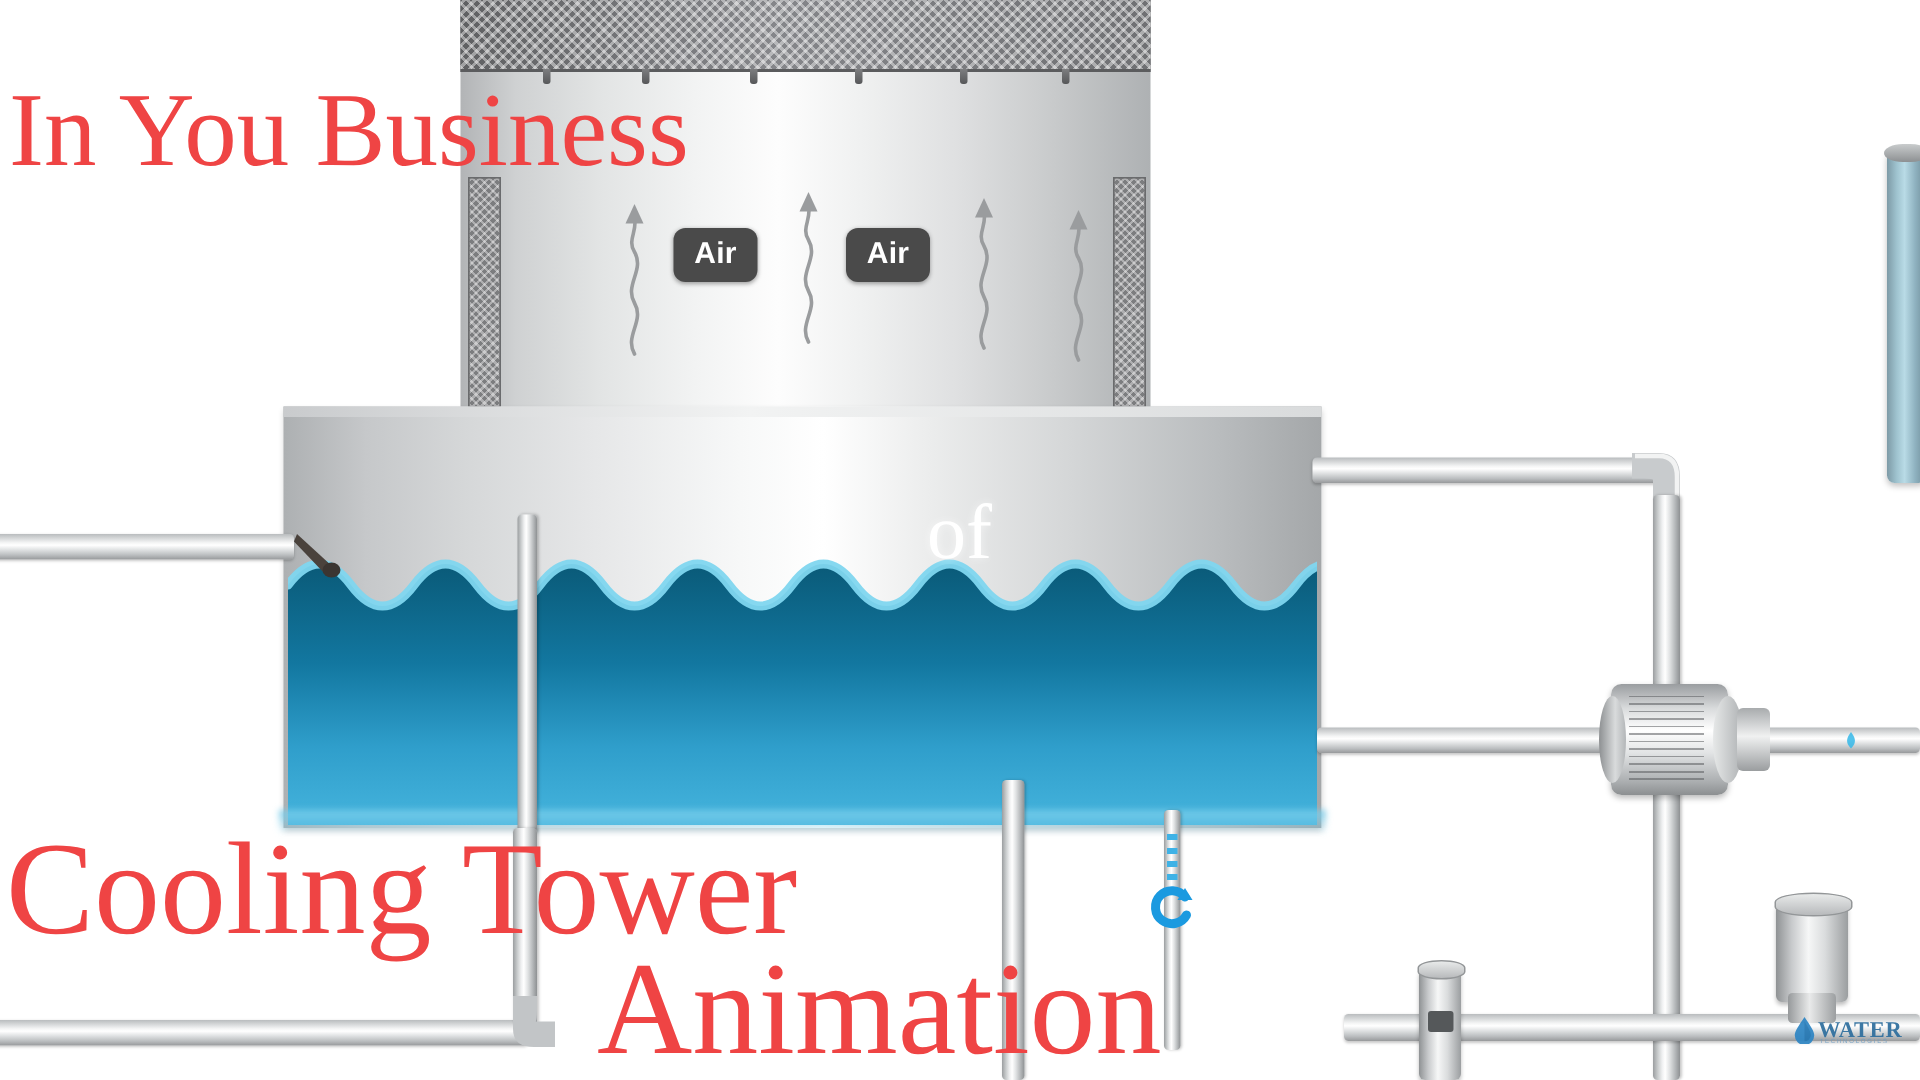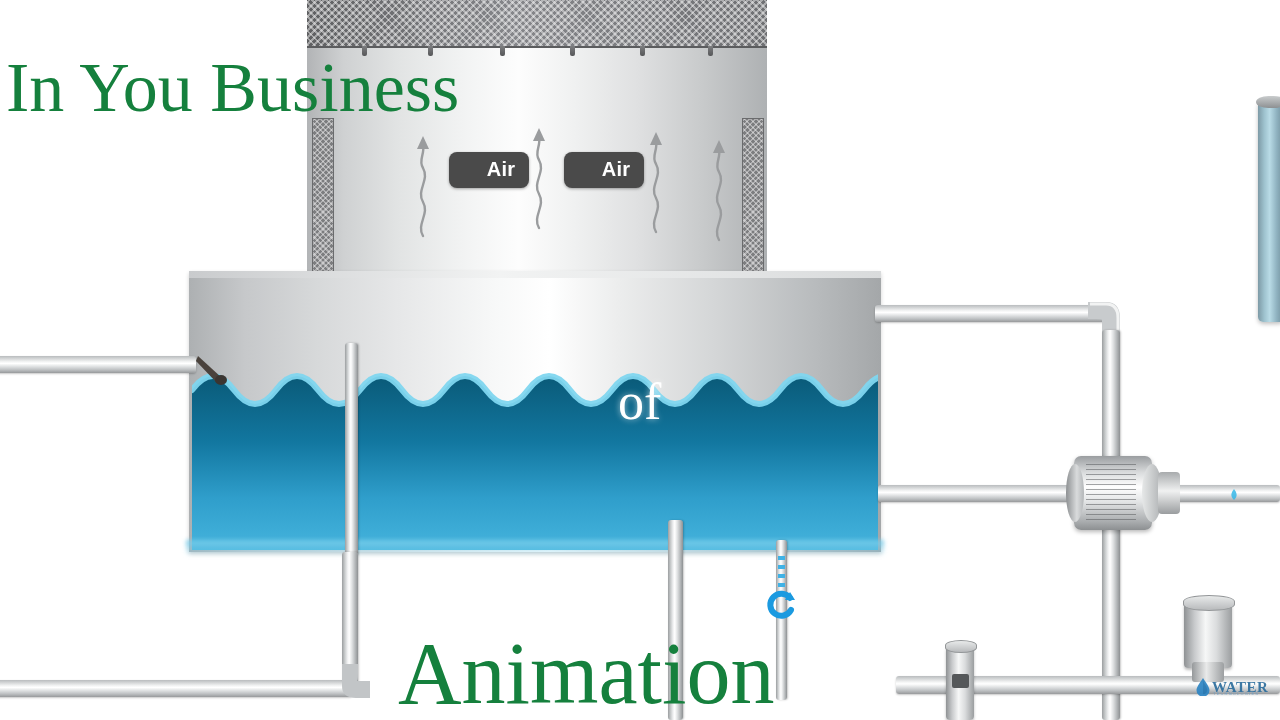--- a/index.html
+++ b/index.html
@@ -33,41 +33,41 @@
     border:1px solid #6a6b6d;}
 
   
   .airflow{position:absolute;width:22px;height:110px;}
   .airflow svg{display:block;}
 
   
   .air-badge{position:absolute;background:#4a4a4a;border-radius:8px;color:#fff;
     font-weight:bold;font-size:20px;line-height:34px;text-align:center;
     width:56px;height:36px;box-shadow:0 1px 3px rgba(0,0,0,.35);
-    font-family:"Liberation Sans",sans-serif;letter-spacing:.2px;padding-left:24px;}
+    font-family:"Liberation Sans",sans-serif;letter-spacing:.2px;}
 
   
   #basin-shell{position:absolute;left:189px;top:271px;width:692px;height:281px;
     background:linear-gradient(to right,#adb0b2 0%,#c6c8ca 8%,#d6d8d9 18%,#e6e7e8 30%,#f7f8f8 44%,#ffffff 52%,#eceded 62%,#d4d6d7 76%,#b9bcbe 90%,#a4a7a9 100%);
     box-shadow:0 2px 4px rgba(0,0,0,.18);}
   #basin-rim{position:absolute;left:189px;top:271px;width:692px;height:7px;
     background:linear-gradient(to right,#c9cbcd,#f2f3f3 45%,#d9dbdc);}
   #water{position:absolute;left:192px;top:360px;width:686px;height:190px;overflow:hidden;}
   #water svg{display:block;}
   #basin-glow{position:absolute;left:186px;top:540px;width:698px;height:16px;
     background:linear-gradient(to bottom,rgba(120,205,235,.95),rgba(160,220,245,0));
     filter:blur(2px);}
 
   
   #cwb-label{position:absolute;left:389px;top:444px;background:#4f4f4f;border-radius:9px;
     color:#fff;font-weight:bold;font-size:22px;line-height:40px;height:40px;padding:0 19px;
     box-shadow:0 1px 4px rgba(0,0,0,.3);white-space:nowrap;}
 
   
-  .serif-title{position:absolute;font-family:"Liberation Serif",serif;color:#15803d;white-space:nowrap;}
+  .serif-title{position:absolute;font-family:"Liberation Serif",serif;color:#ef4444;white-space:nowrap;}
 
   
   .valve-body{position:absolute;border-radius:7px;
     background:linear-gradient(to bottom,#9a9da0,#d9dbdc 22%,#ffffff 42%,#e2e4e5 62%,#abaeb0 88%,#8c8f91 100%);
     box-shadow:0 2px 4px rgba(0,0,0,.28);}
   .ribs{position:absolute;background-image:repeating-linear-gradient(to bottom,rgba(90,92,95,.55) 0 1px,rgba(255,255,255,0) 1px 5px);}
   .cap-cyl{position:absolute;border-radius:6px 6px 4px 4px;
     background:linear-gradient(to right,#8f9294,#c8cacc 22%,#f6f7f7 45%,#dadcdd 68%,#9b9ea0 100%);
     box-shadow:0 2px 3px rgba(0,0,0,.26);}
   .cap-top{position:absolute;border-radius:50%/40%;
@@ -215,22 +215,23 @@
     <svg width="34" height="34" viewBox="0 0 34 34">
       <path d="M26 10 A11 11 0 1 0 27 22" fill="none" stroke="#1b9ae0" stroke-width="6" stroke-linecap="round"></path>
       <path d="M26 4 L31 12 L21 12 Z" fill="#1b9ae0"></path>
     </svg>
   </div>
   <div class="abs" style="left:778px;top:556px;width:7px;height:34px;
         background-image:repeating-linear-gradient(to bottom,#3fb2e6 0 4px,rgba(0,0,0,0) 4px 9px);"></div>
 
   <div class="serif-title" style="left:6px;top:48px;font-size:70px;line-height:80px;">In You Business</div>
 
-  <div class="serif-title" style="left:618px;top:325px;font-size:52px;line-height:62px;color:#ffffff;text-shadow:0 0 6px rgba(255,255,255,.6);margin-top:46px;">of</div>
-
+  <div class="serif-title" style="left:618px;top:325px;font-size:52px;line-height:62px;color:#ffffff;text-shadow:0 0 6px rgba(255,255,255,.6);">of</div>
+
+  <div class="serif-title" style="left:4px;top:545px;font-size:88px;line-height:98px;">Cooling Tower</div>
 
   <div class="serif-title" style="left:398px;top:625px;font-size:88px;line-height:98px;">Animation</div>
 
   <div id="watermark">
     <span style="display:inline-block;width:14px;height:18px;">
       <svg width="14" height="18" viewBox="0 0 14 18">
         <path d="M7 0 C11 6 13.5 9.5 13.5 12.2 A6.5 6.5 0 0 1 0.5 12.2 C0.5 9.5 3 6 7 0 Z" fill="#2f86c4"></path>
         <path d="M7 3 C9.6 7.3 11.2 9.7 11.2 12 A4.2 4.2 0 0 1 7 16.2 Z" fill="#1c6ba6" opacity=".55"></path>
       </svg>
     </span>

